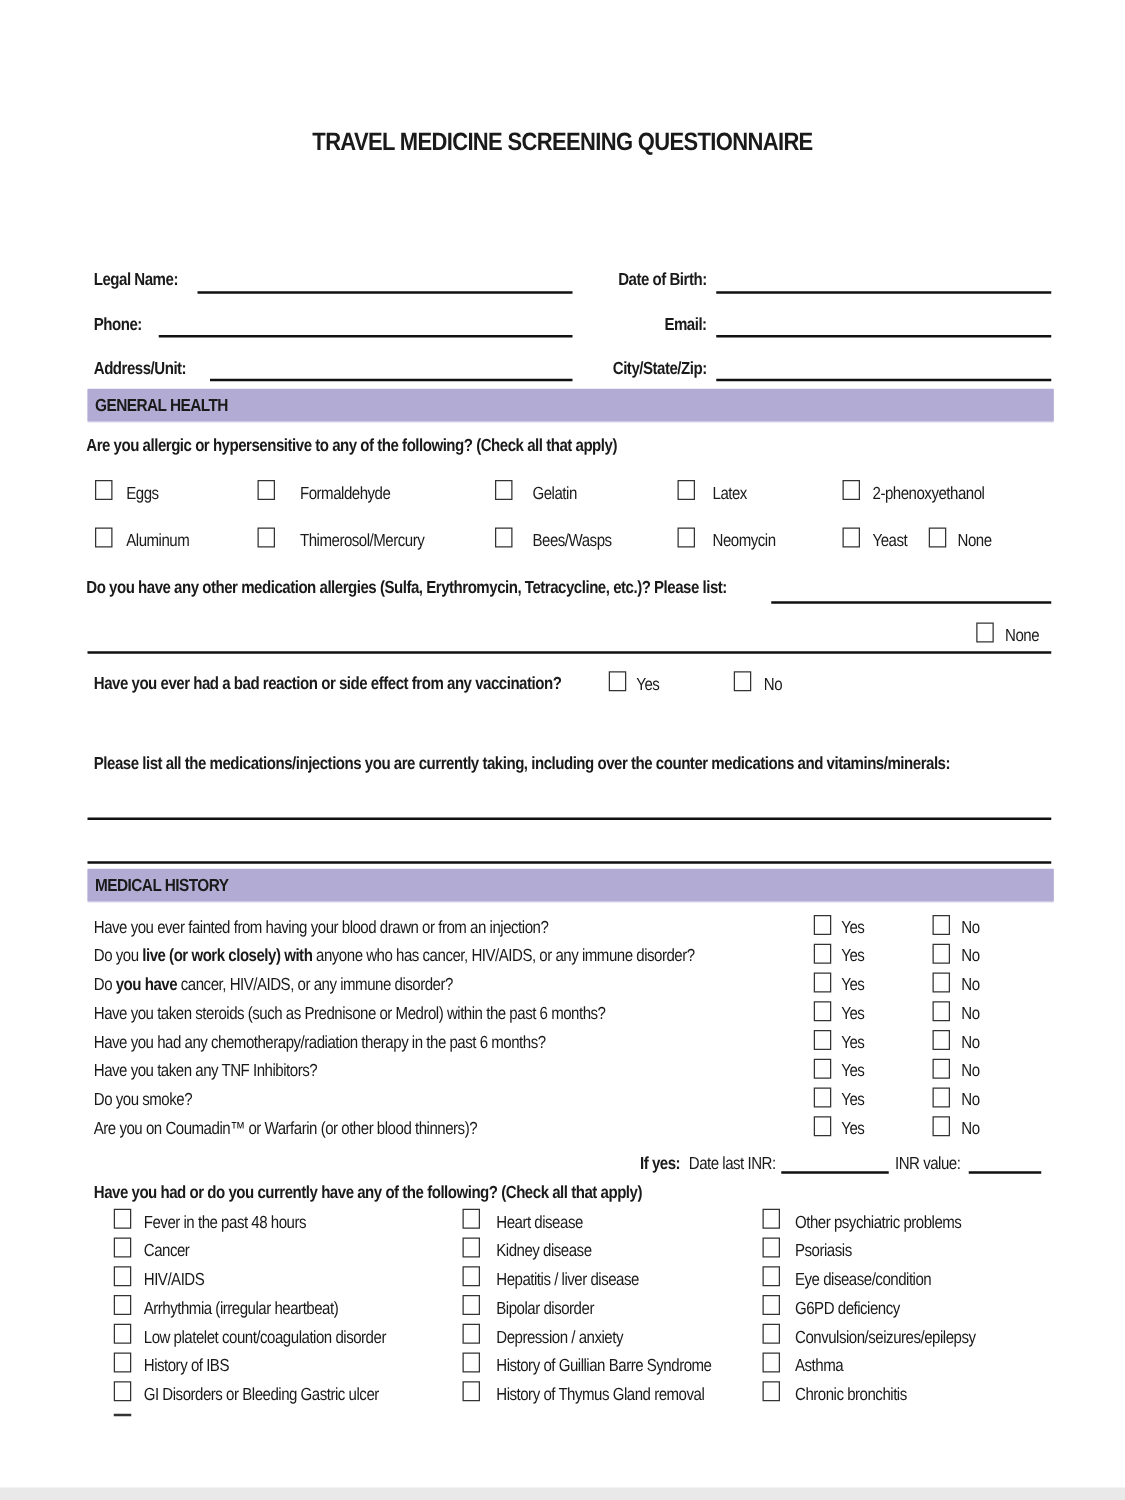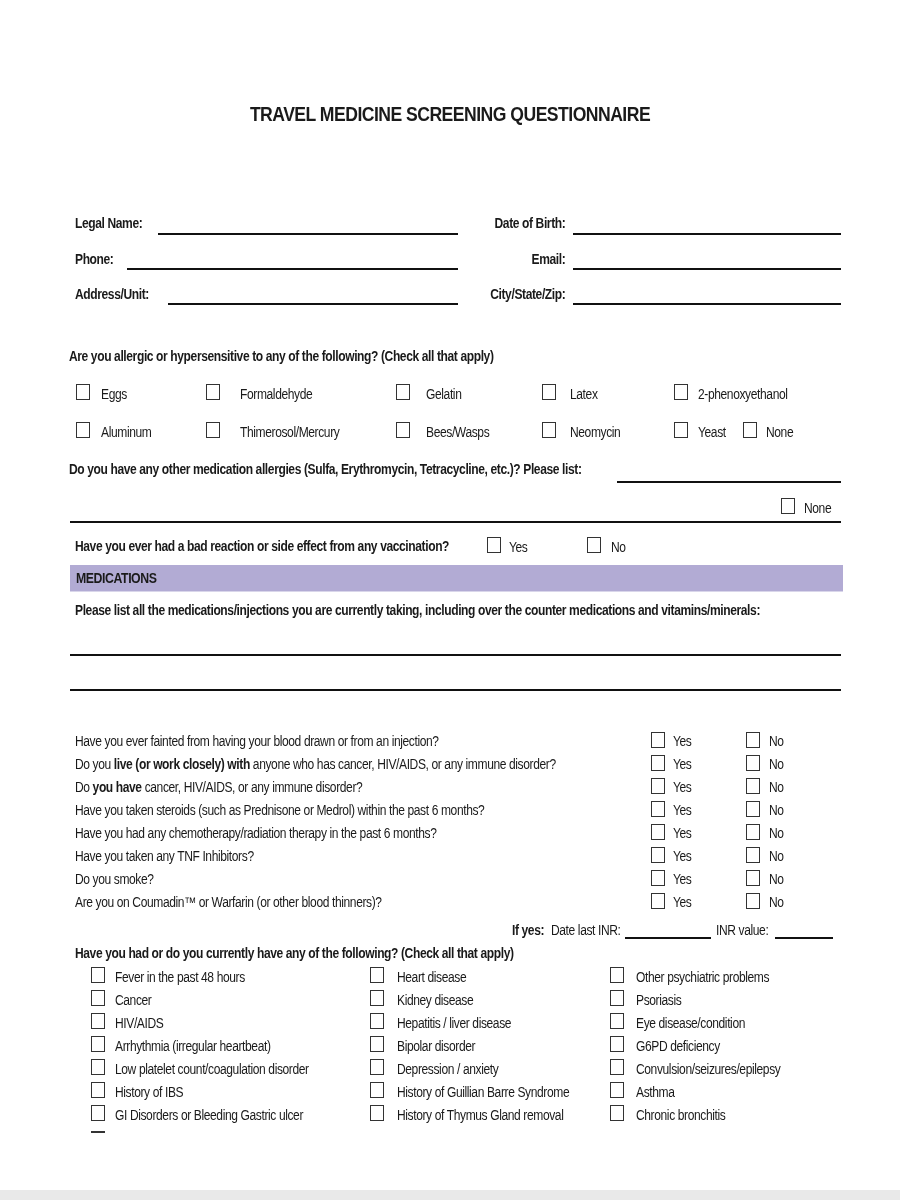--- a/index.html
+++ b/index.html
@@ -44,20 +44,23 @@
   <div class="t b" style="left:75px;top:251px">Phone:</div>
   <div class="line" style="left:127px;top:268px;width:331px"></div>
   <div class="t b rt" style="right:335px;top:251px">Email:</div>
   <div class="line" style="left:573px;top:268px;width:268px"></div>
 
   <div class="t b" style="left:75px;top:286px">Address/Unit:</div>
   <div class="line" style="left:168px;top:303px;width:290px"></div>
   <div class="t b rt" style="right:335px;top:286px">City/State/Zip:</div>
   <div class="line" style="left:573px;top:303px;width:268px"></div>
 
+  <div class="band" style="top:311px">
+    <span>GENERAL HEALTH</span>
+  </div>
 
   <div class="t b" style="left:69px;top:348px">Are you allergic or hypersensitive to any of the following?  (Check all that apply)</div>
 
   <div class="cb" style="left:76px;top:384px"></div>
   <div class="t" style="left:101px;top:386px">Eggs</div>
   <div class="cb" style="left:206px;top:384px"></div>
   <div class="t" style="left:240px;top:386px">Formaldehyde</div>
   <div class="cb" style="left:396px;top:384px"></div>
   <div class="t" style="left:426px;top:386px">Gelatin</div>
   <div class="cb" style="left:542px;top:384px"></div>
@@ -83,27 +86,27 @@
   <div class="cb" style="left:781px;top:498px"></div>
   <div class="t" style="left:804px;top:500px">None</div>
   <div class="line" style="left:70px;top:521px;width:771px"></div>
 
   <div class="t b" style="left:75px;top:538px">Have you ever had a bad reaction or side effect from any vaccination?</div>
   <div class="cb" style="left:487px;top:537px"></div>
   <div class="t" style="left:509px;top:539px">Yes</div>
   <div class="cb" style="left:587px;top:537px"></div>
   <div class="t" style="left:611px;top:539px">No</div>
 
-  <div class="band" style="top:565px">
-    <span>MEDICATIONS</span>
-  </div>
   <div class="t b" style="left:75px;top:602px">Please list all the medications/injections you are currently taking, including over the counter medications and vitamins/minerals:</div>
   <div class="line" style="left:70px;top:654px;width:771px"></div>
   <div class="line" style="left:70px;top:689px;width:771px"></div>
 
+  <div class="band" style="top:695px">
+    <span>MEDICAL HISTORY</span>
+  </div>
 
   <div>
     <div class="t" style="left:75px;top:733px"><span>Have you ever fainted from having your blood drawn or from an injection?</span></div>
     <div class="t" style="left:75px;top:756px"><span>Do you </span><span class="b">live (or work closely) with</span><span> anyone who has cancer, HIV/AIDS, or any immune disorder?</span></div>
     <div class="t" style="left:75px;top:779px"><span>Do </span><span class="b">you have</span><span> cancer, HIV/AIDS, or any immune disorder?</span></div>
     <div class="t" style="left:75px;top:802px"><span>Have you taken steroids (such as Prednisone or Medrol) within the past 6 months?</span></div>
     <div class="t" style="left:75px;top:825px"><span>Have you had any chemotherapy/radiation therapy in the past 6 months?</span></div>
     <div class="t" style="left:75px;top:848px"><span>Have you taken any TNF Inhibitors?</span></div>
     <div class="t" style="left:75px;top:871px"><span>Do you smoke?</span></div>
     <div class="t" style="left:75px;top:894px"><span>Are you on Coumadin™ or Warfarin (or other blood thinners)?</span></div>

